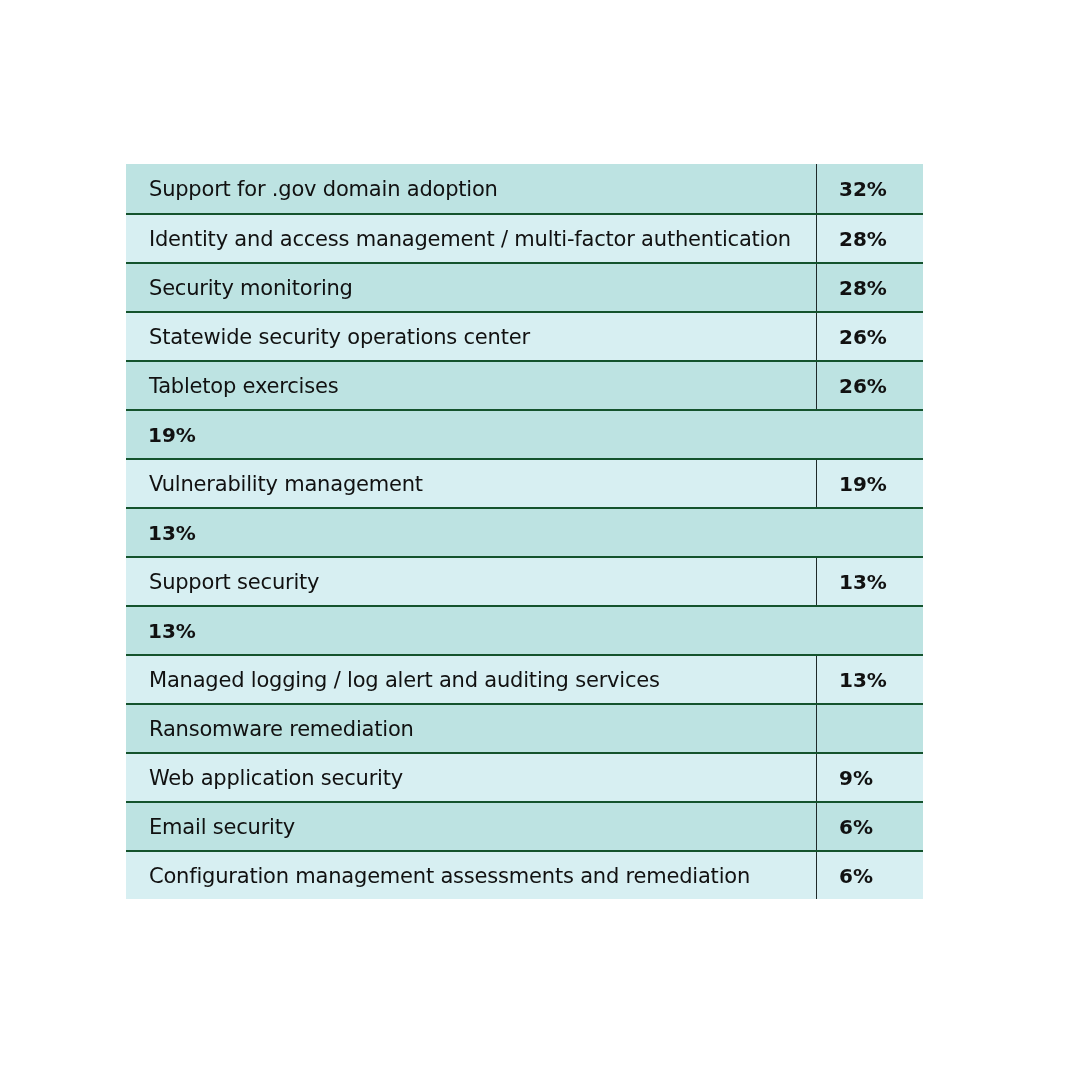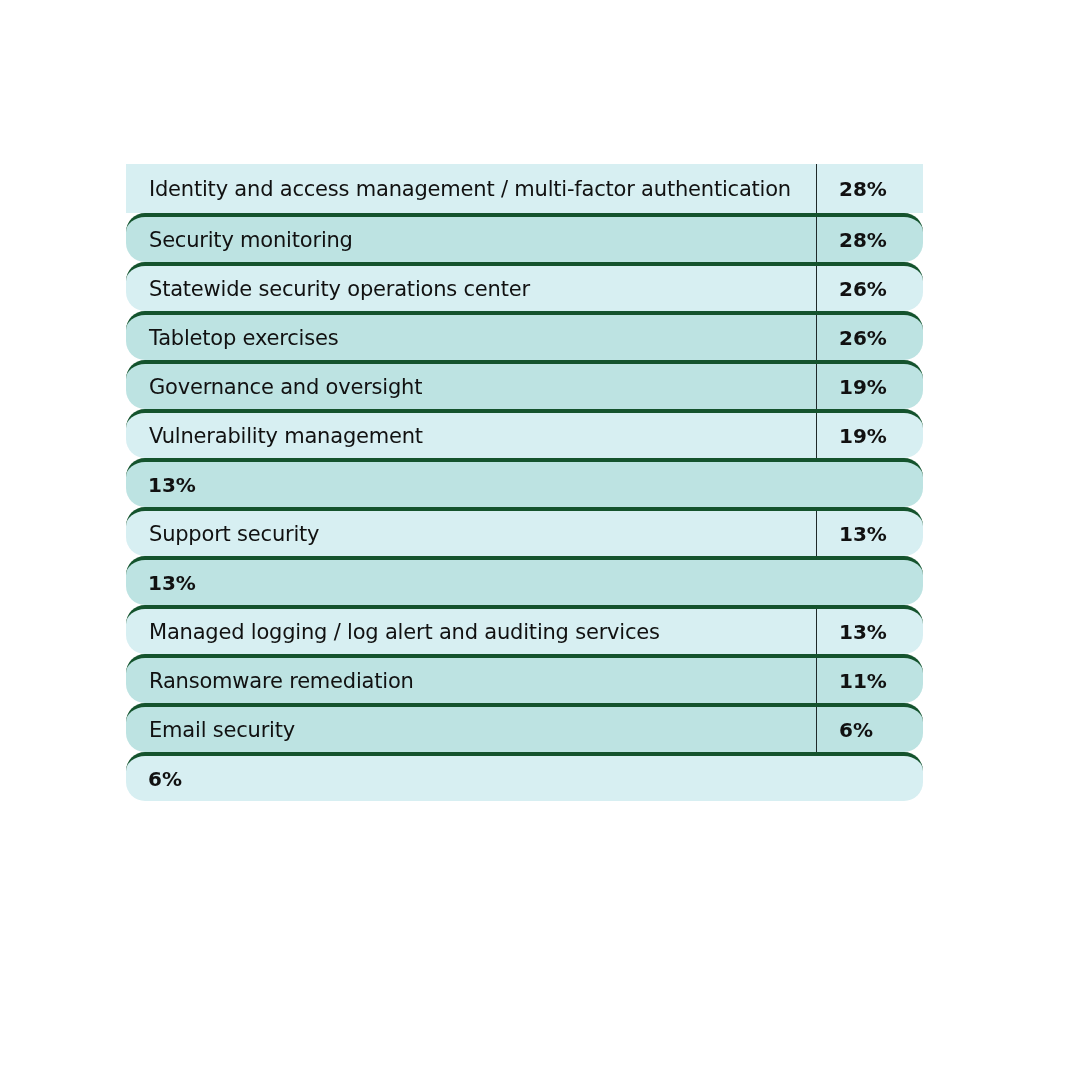--- a/index.html
+++ b/index.html
@@ -2,56 +2,59 @@
 <html><head>
 <meta charset="utf-8">
 <style>
   html, body { margin: 0; padding: 0; background: #ffffff; }
   body { width: 1080px; height: 1080px; position: relative; overflow: hidden; font-family: "DejaVu Sans", sans-serif; }
   .table {
     position: absolute; left: 126px; top: 164px; width: 797px;
     border-collapse: collapse;
   }
   .row { display: flex; height: 49px; box-sizing: border-box; }
-  .row + .row { border-top: 4px solid #14532d; border-radius: 19px; }
+  .row + .row { border-top: 2px solid #14532d; }
   .row.odd { background: #bde3e2; }
   .row.even { background: #d7eff2; }
   .label {
     width: 691px; box-sizing: border-box; padding-left: 23px;
     display: flex; align-items: center;
     font-size: 21px; color: #111; border-right: 1.5px solid #1f2a2a;
     white-space: nowrap; letter-spacing: -0.2px;
   }
   .value {
     flex: 1; display: flex; align-items: center; padding-left: 22px;
     font-size: 20px; font-weight: bold; color: #111;
   }
 </style>
 </head>
 <body>
 
 <div class="table">
+  <div class="row odd">
+      <div class="label">Support for .gov domain adoption</div>
+      <div class="value">32%</div>
+    </div>
   <div class="row even">
       <div class="label">Identity and access management / multi-factor authentication</div>
       <div class="value">28%</div>
     </div>
   <div class="row odd">
       <div class="label">Security monitoring</div>
       <div class="value">28%</div>
     </div>
   <div class="row even">
       <div class="label">Statewide security operations center</div>
       <div class="value">26%</div>
     </div>
   <div class="row odd">
       <div class="label">Tabletop exercises</div>
       <div class="value">26%</div>
     </div>
   <div class="row odd">
-      <div class="label">Governance and oversight</div>
       <div class="value">19%</div>
     </div>
   <div class="row even">
       <div class="label">Vulnerability management</div>
       <div class="value">19%</div>
     </div>
   <div class="row odd">
       <div class="value">13%</div>
     </div>
   <div class="row even">
@@ -60,22 +63,26 @@
     </div>
   <div class="row odd">
       <div class="value">13%</div>
     </div>
   <div class="row even">
       <div class="label">Managed logging / log alert and auditing services</div>
       <div class="value">13%</div>
     </div>
   <div class="row odd">
       <div class="label">Ransomware remediation</div>
-      <div class="value">11%</div>
+    </div>
+  <div class="row even">
+      <div class="label">Web application security</div>
+      <div class="value">9%</div>
     </div>
   <div class="row odd">
       <div class="label">Email security</div>
       <div class="value">6%</div>
     </div>
   <div class="row even">
+      <div class="label">Configuration management assessments and remediation</div>
       <div class="value">6%</div>
     </div>
 </div>
 
 </body></html>

